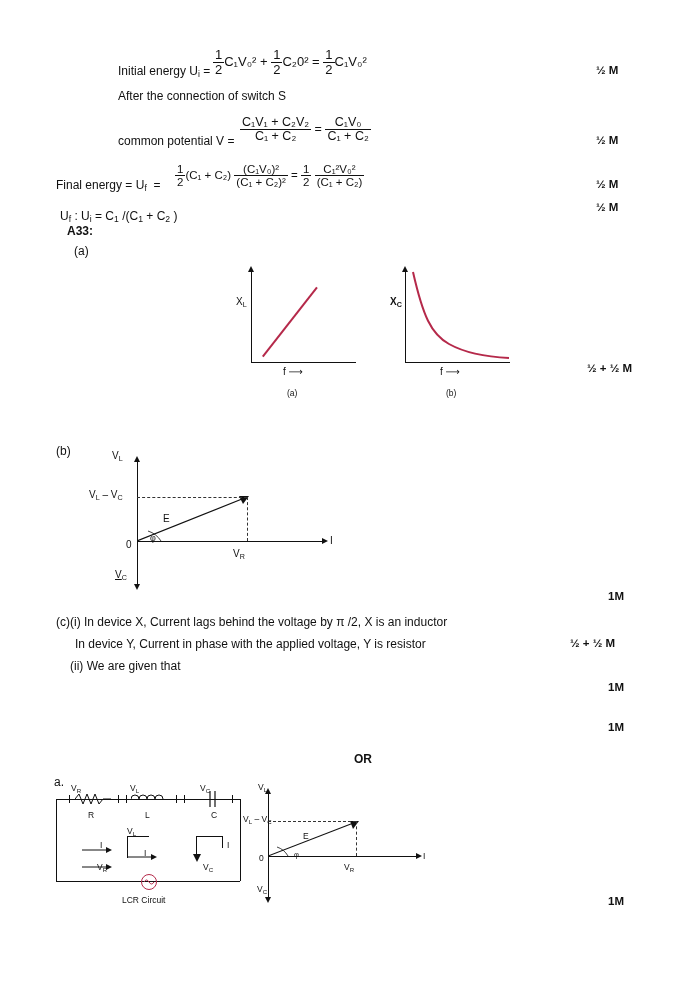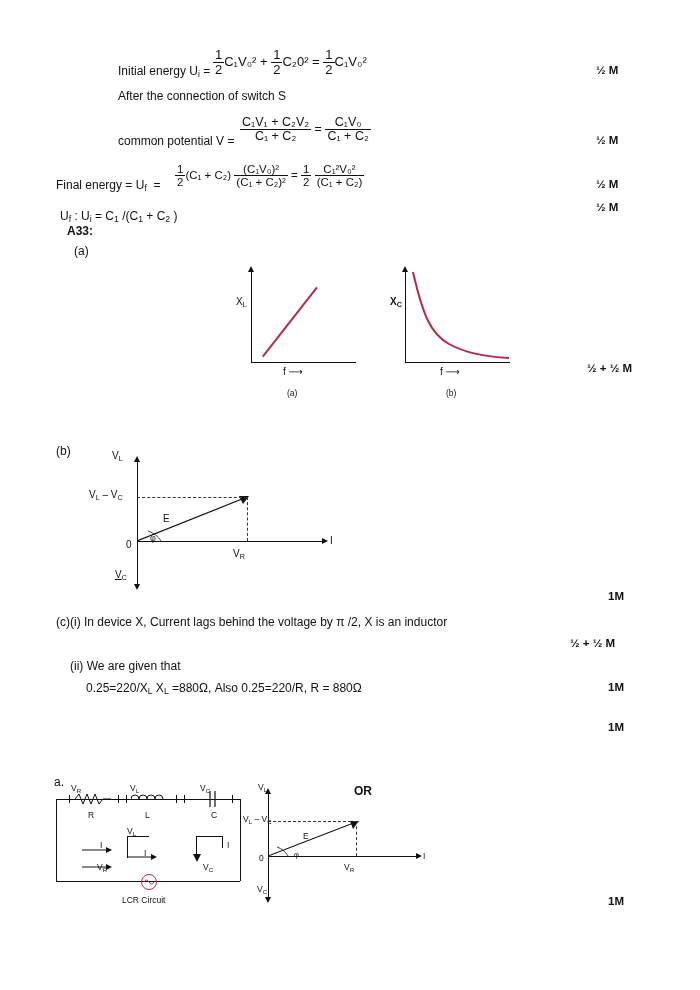--- a/index.html
+++ b/index.html
@@ -30,21 +30,21 @@
 
   .redline{position:absolute;background:#b5294a;height:2px;transform-origin:0 0;}
   .curve{position:absolute;}
 
   .dash{position:absolute;border-top:1px dashed #333;height:0;}
   .dashv{position:absolute;border-left:1px dashed #333;width:0;}
 
   .label{position:absolute;font-size:10px;white-space:nowrap;}
   .labelsm{position:absolute;font-size:8.5px;white-space:nowrap;}
 
-  .or{position:absolute;font-size:12px;font-weight:bold;margin-top:32px;}
+  .or{position:absolute;font-size:12px;font-weight:bold;}
 
   .wire{position:absolute;background:#111;height:1px;}
   .wirev{position:absolute;background:#111;width:1px;}
 </style>
 </head>
 <body>
 
 <div class="page">
 
   <div class="txt" style="left:118px;top:64px;">
@@ -196,26 +196,24 @@
     </div>
 
     <svg style="position:absolute;left:137px;top:525px;" width="30" height="20">
       <path d="M 24 16 A 24 24 0 0 0 11 6" stroke="#111" stroke-width="0.8" fill="none"></path>
     </svg>
   </div>
 
   <div class="mark" style="left:608px;top:590px;">1M</div>
 
   <div class="txt" style="left:56px;top:615px;text-align:center;">(c)(i) In device X, Current lags behind the voltage by π /2, X is an inductor</div>
+  <div class="txt" style="left:75px;top:637px;">In device Y, Current in phase with the applied voltage, Y is resistor</div>
   <div class="mark" style="left:570px;top:637px;">½ + ½ M</div>
 
   <div class="txt" style="left:70px;top:659px;">(ii) We are given that</div>
-  <div class="txt" style="left:86px;top:681px;">
-    <span>0.25=220/X</span><sub>L</sub><span>  X</span><sub>L</sub><span> =880Ω,    Also 0.25=220/R,   R = 880Ω</span>
-  </div>
   <div class="mark" style="left:608px;top:681px;">1M</div>
 
   <div class="mark" style="left:608px;top:721px;">1M</div>
 
   <div class="or" style="left:354px;top:752px;">OR</div>
 
   <div class="txt" style="left:54px;top:775px;">a.</div>
 
   <div>
 

